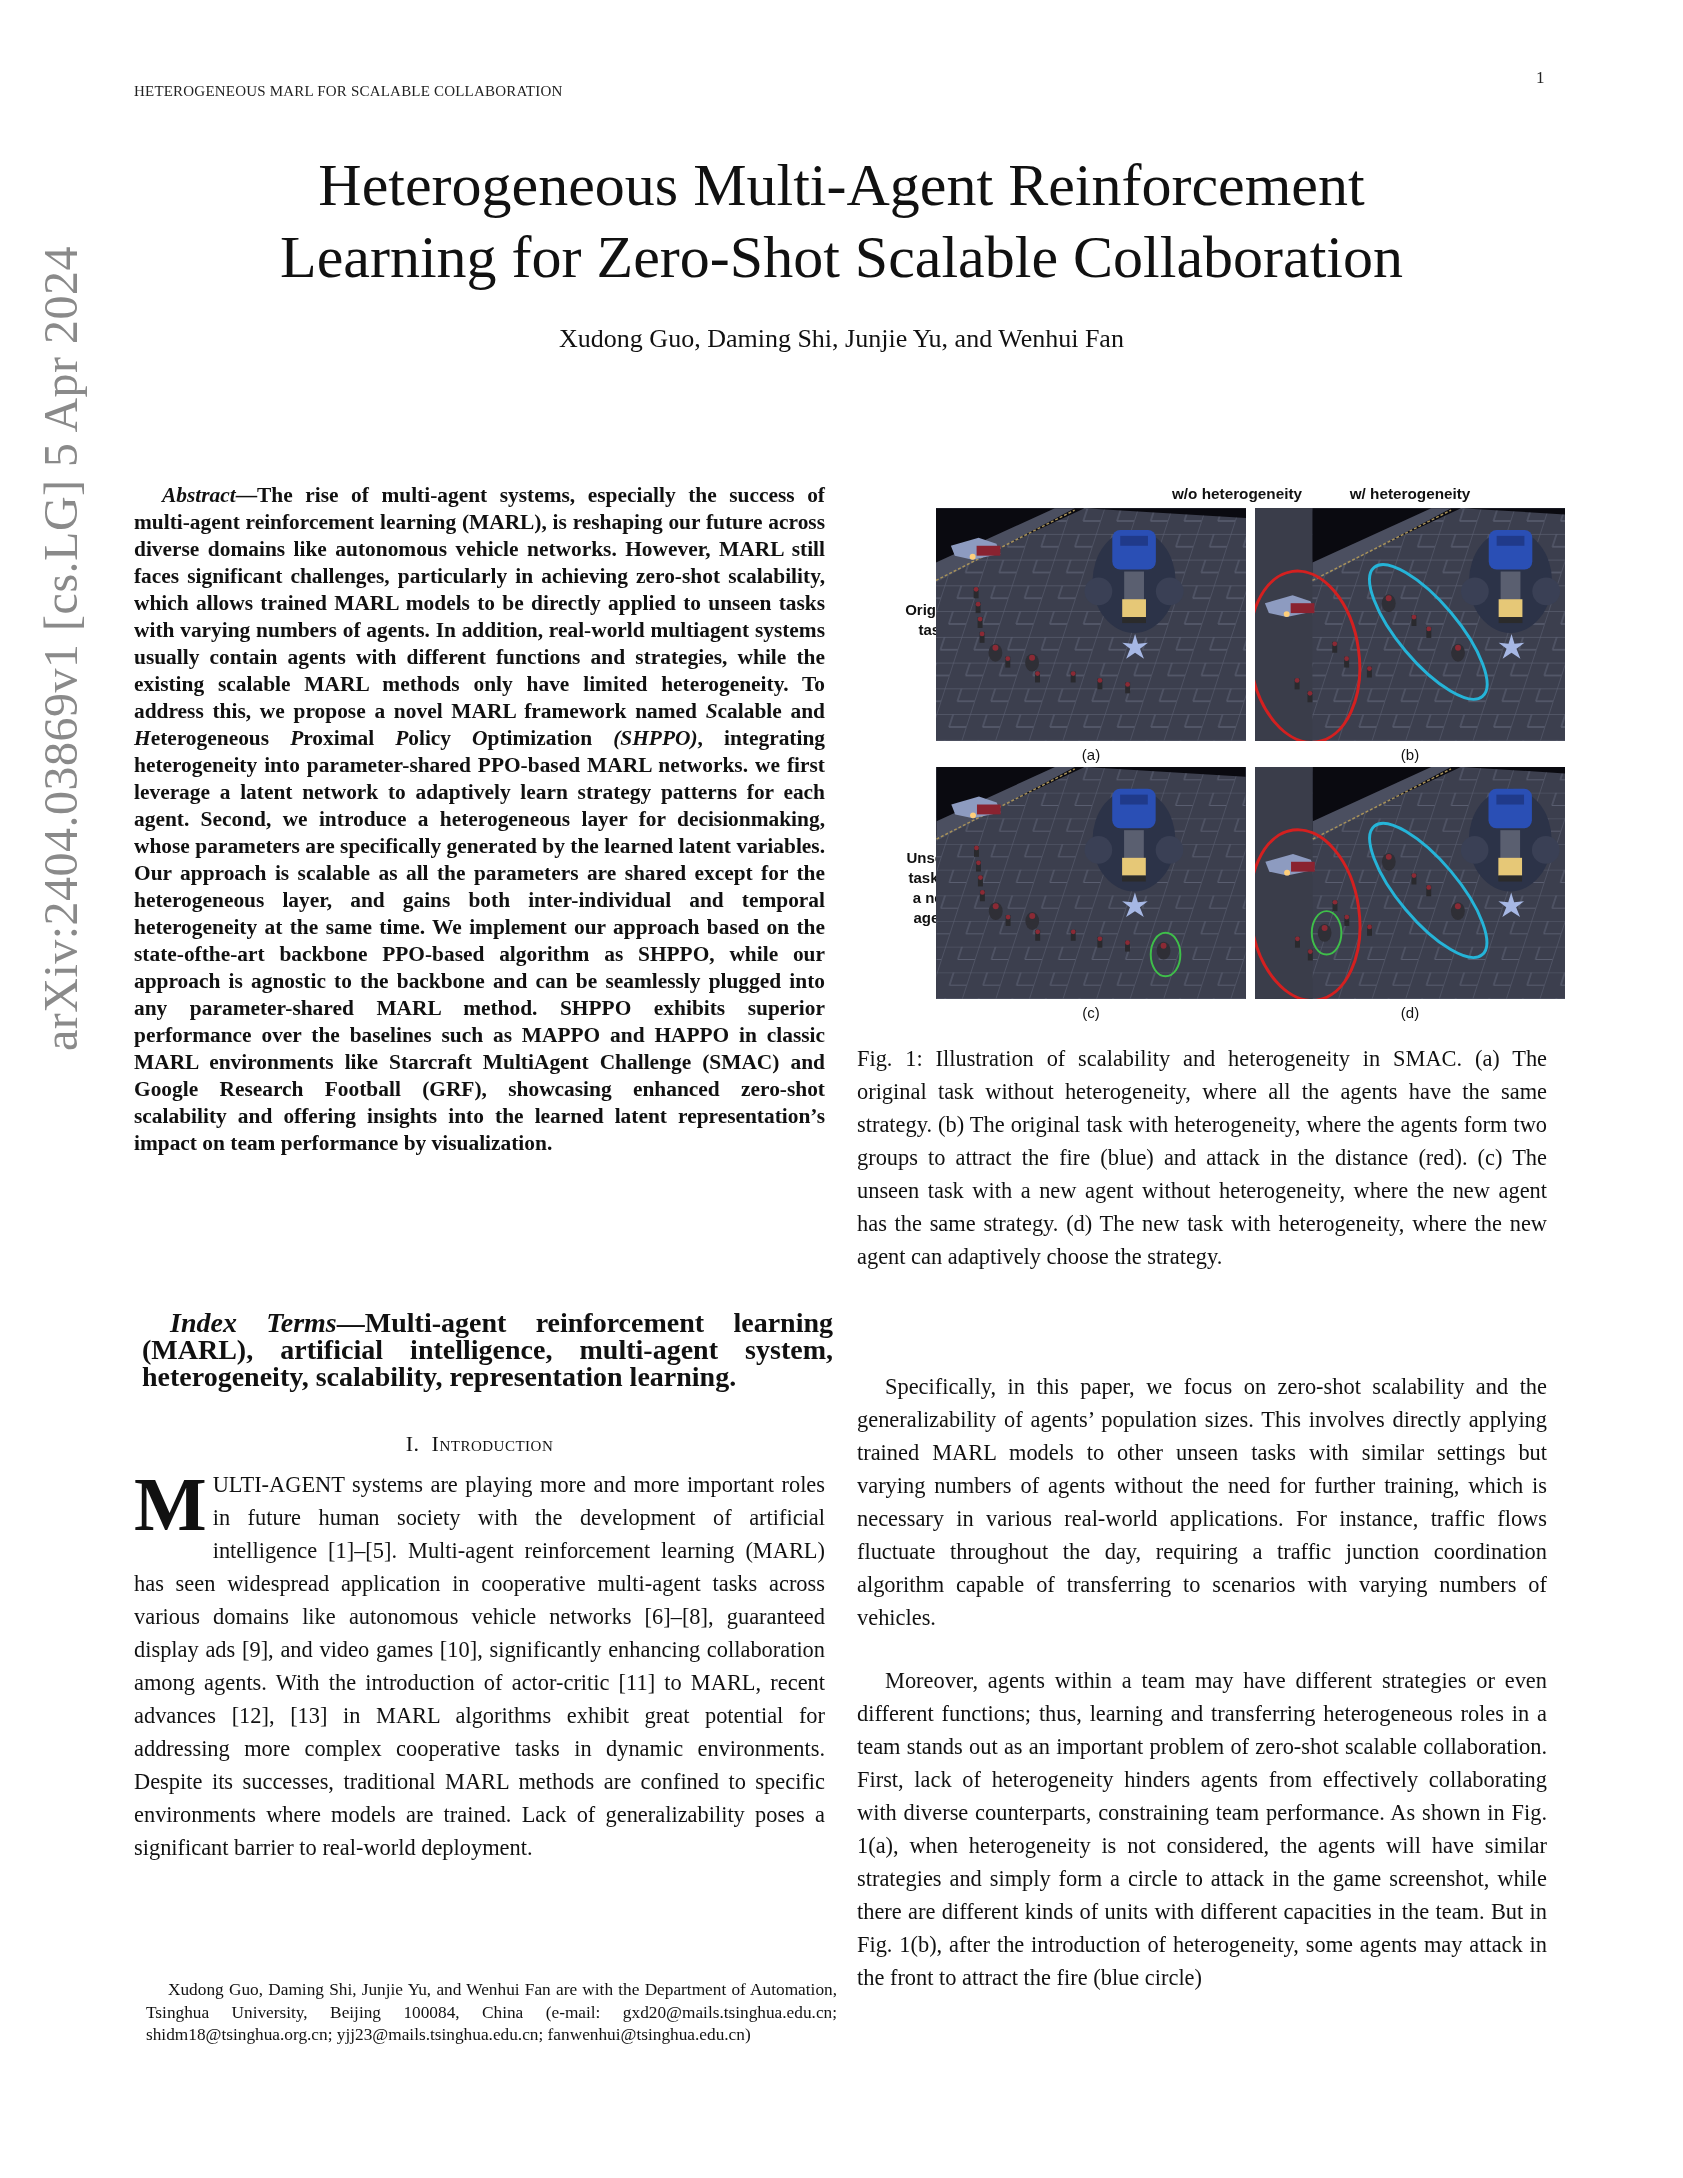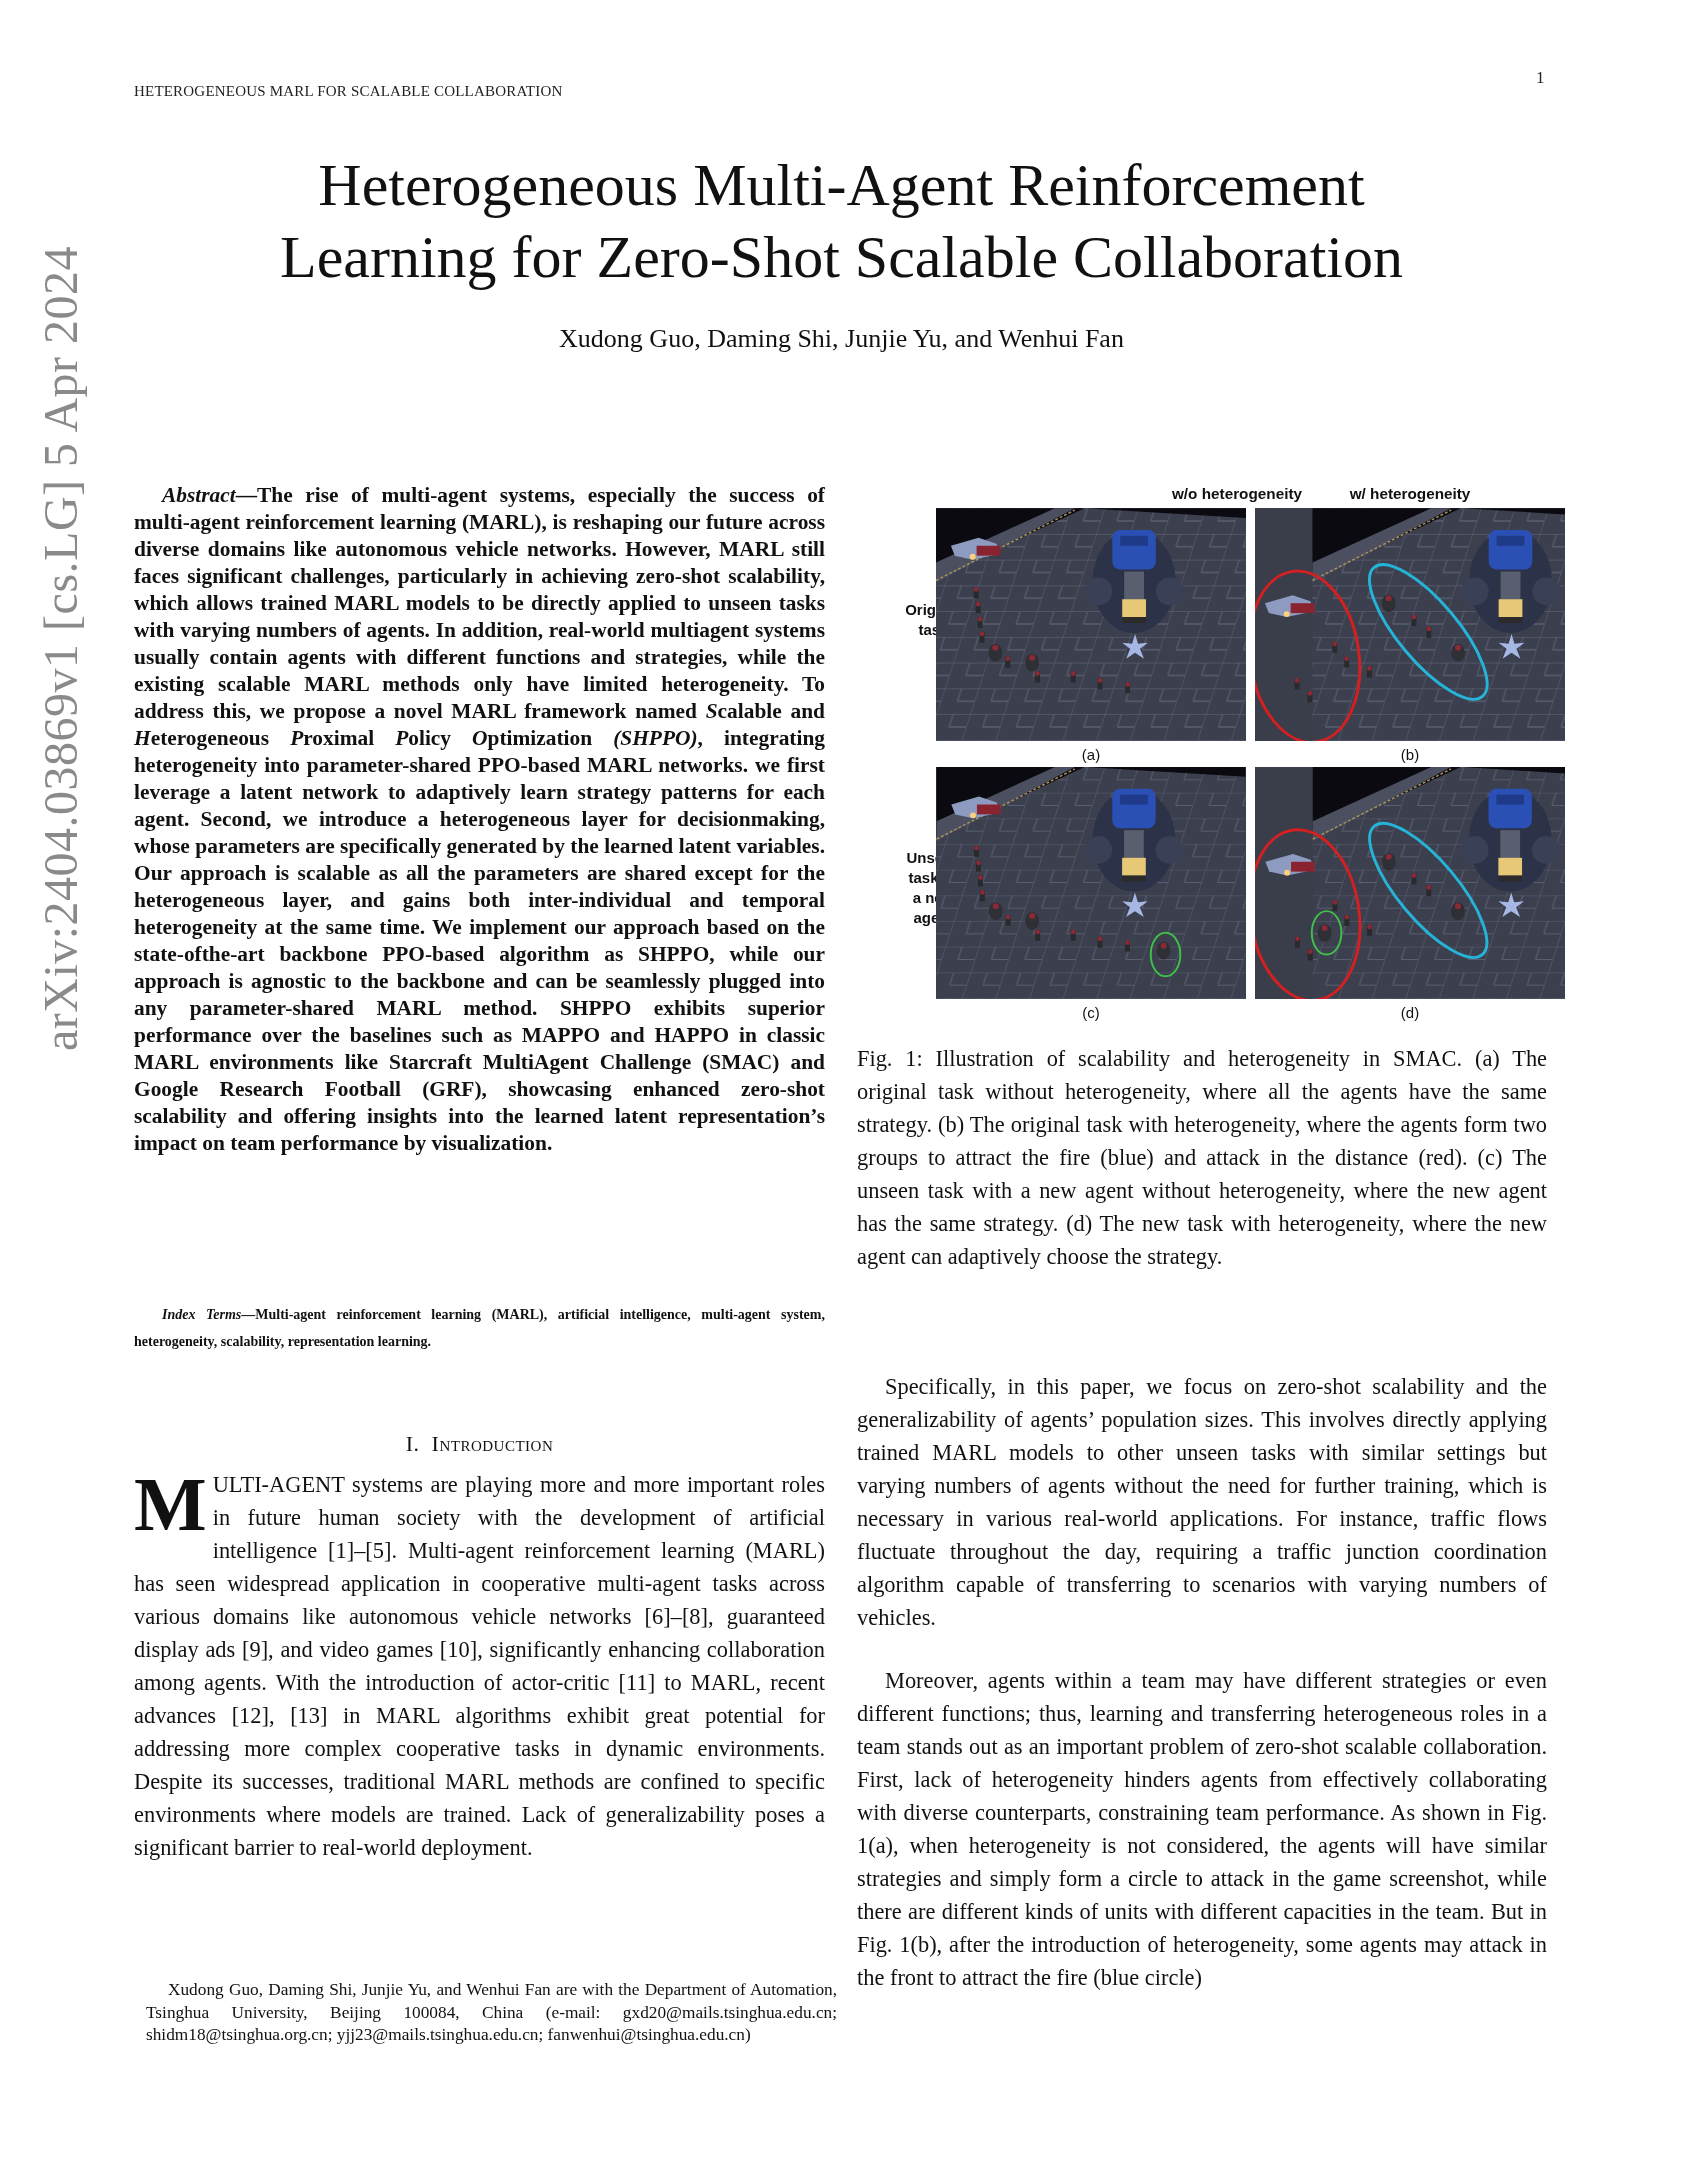--- a/index.html
+++ b/index.html
@@ -26,22 +26,22 @@
   }
   .col-left { left: 134px; width: 691px; }
   .col-right { left: 857px; width: 690px; }
   .abstract {
     top: 482px; font-size: 21.4px; line-height: 27px; font-weight: bold;
     text-align: justify; text-indent: 28px; margin: 0; hyphens: manual;
   }
   .abstract .lead { font-style: italic; }
   .abstract em { font-style: italic; }
   .index-terms {
-    top: 1301px; font-size: 14px; line-height: 27px; font-weight: bold;
-    text-align: justify; text-indent: 28px; margin: 0;
+    top: 1301px; font-size: 28px; line-height: 27px; font-weight: bold;
+    text-align: justify; text-indent: 28px; margin: 8px;
   }
   .index-terms .lead { font-style: italic; }
   .section-heading {
     top: 1431px; left: 134px; width: 691px; text-align: center; font-size: 22px;
     letter-spacing: 0.5px;
   }
   .section-heading .sc { font-variant: small-caps; }
   .body-text {
     font-size: 22.4px; line-height: 33px; text-align: justify; margin: 0;
   }

